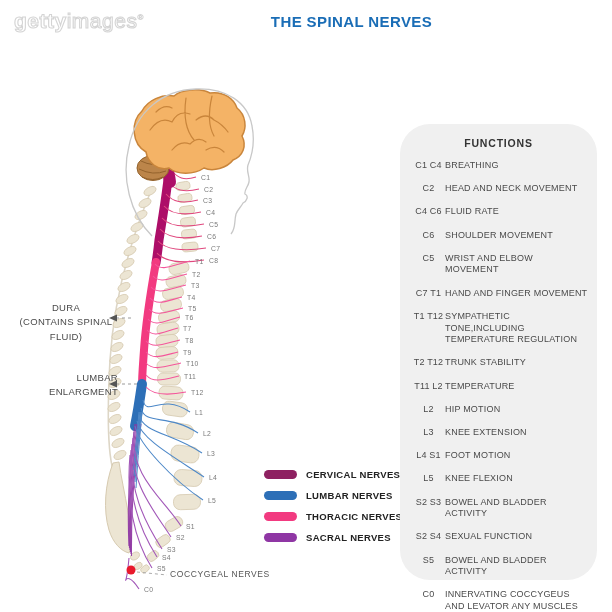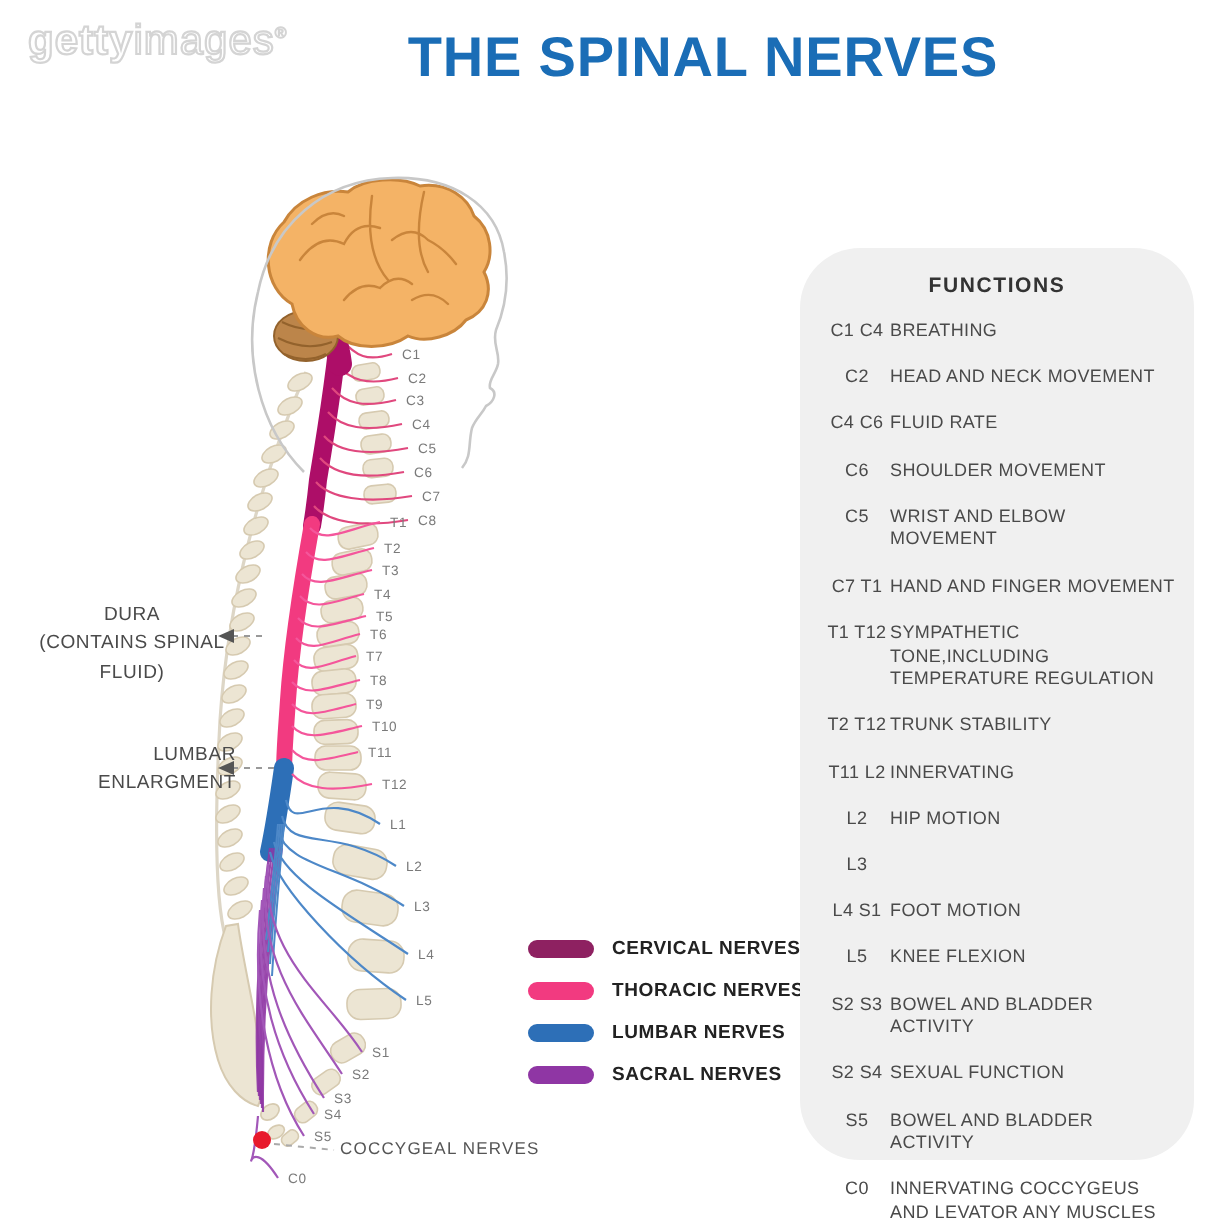--- a/index.html
+++ b/index.html
@@ -8,21 +8,21 @@
     font-family:"Liberation Sans",sans-serif;overflow:hidden;
   }
   .watermark{
     position:absolute;left:14px;top:10px;font-size:21px;line-height:1;
     color:#ffffff;-webkit-text-stroke:1.1px #d4d4d4;letter-spacing:.5px;
   }
   .watermark b{font-weight:700;}
   .watermark .reg{font-size:8px;vertical-align:super;-webkit-text-stroke:.6px #d4d4d4;}
   .page-title{
     position:absolute;left:91px;right:0;top:13px;text-align:center;
-    font-size:28px;font-weight:700;color:#1a6db6;letter-spacing:.4px;
+    font-size:15px;font-weight:700;color:#1a6db6;letter-spacing:.4px;
   }
   .ann{
     position:absolute;color:#4a4a4a;font-size:9.5px;line-height:1.5;
     text-align:center;white-space:pre-line;letter-spacing:.3px;
   }
   .ann-dura{left:8px;top:301px;width:116px;}
   .ann-lumbar{left:16px;top:371px;width:102px;text-align:right;}
   .ann-cocc{
     position:absolute;left:170px;top:569px;font-size:8.5px;color:#555;
     letter-spacing:.6px;white-space:nowrap;
@@ -202,26 +202,26 @@
 <div class="ann ann-lumbar">LUMBAR
 ENLARGMENT</div>
 <div class="ann-cocc">COCCYGEAL NERVES</div>
 
 <div class="legend">
     <div class="legend-row">
       <span class="swatch" style="background: rgb(142, 33, 97);"></span>
       <span class="legend-label">CERVICAL NERVES</span>
     </div>
     <div class="legend-row">
+      <span class="swatch" style="background: rgb(45, 111, 183);"></span>
+      <span class="legend-label">LUMBAR NERVES</span>
+    </div>
+    <div class="legend-row">
       <span class="swatch" style="background: rgb(242, 58, 128);"></span>
       <span class="legend-label">THORACIC NERVES</span>
-    </div>
-    <div class="legend-row">
-      <span class="swatch" style="background: rgb(45, 111, 183);"></span>
-      <span class="legend-label">LUMBAR NERVES</span>
     </div>
     <div class="legend-row">
       <span class="swatch" style="background: rgb(143, 54, 164);"></span>
       <span class="legend-label">SACRAL NERVES</span>
     </div>
   </div>
 
 <div class="panel">
   <div class="panel-title">FUNCTIONS</div>
   <div class="fn-rows">
@@ -252,28 +252,29 @@
       <div class="fn-row">
         <span class="fn-levels">T1 T12</span>
         <span class="fn-text">SYMPATHETIC TONE,INCLUDING TEMPERATURE REGULATION</span>
       </div>
       <div class="fn-row">
         <span class="fn-levels">T2 T12</span>
         <span class="fn-text">TRUNK STABILITY</span>
       </div>
       <div class="fn-row">
         <span class="fn-levels">T11 L2</span>
-        <span class="fn-text">INNERVATING</span>
+        <span class="fn-text">TEMPERATURE</span>
       </div>
       <div class="fn-row">
         <span class="fn-levels">L2</span>
         <span class="fn-text">HIP MOTION</span>
       </div>
       <div class="fn-row">
         <span class="fn-levels">L3</span>
+        <span class="fn-text">KNEE EXTENSION</span>
       </div>
       <div class="fn-row">
         <span class="fn-levels">L4 S1</span>
         <span class="fn-text">FOOT MOTION</span>
       </div>
       <div class="fn-row">
         <span class="fn-levels">L5</span>
         <span class="fn-text">KNEE FLEXION</span>
       </div>
       <div class="fn-row">

